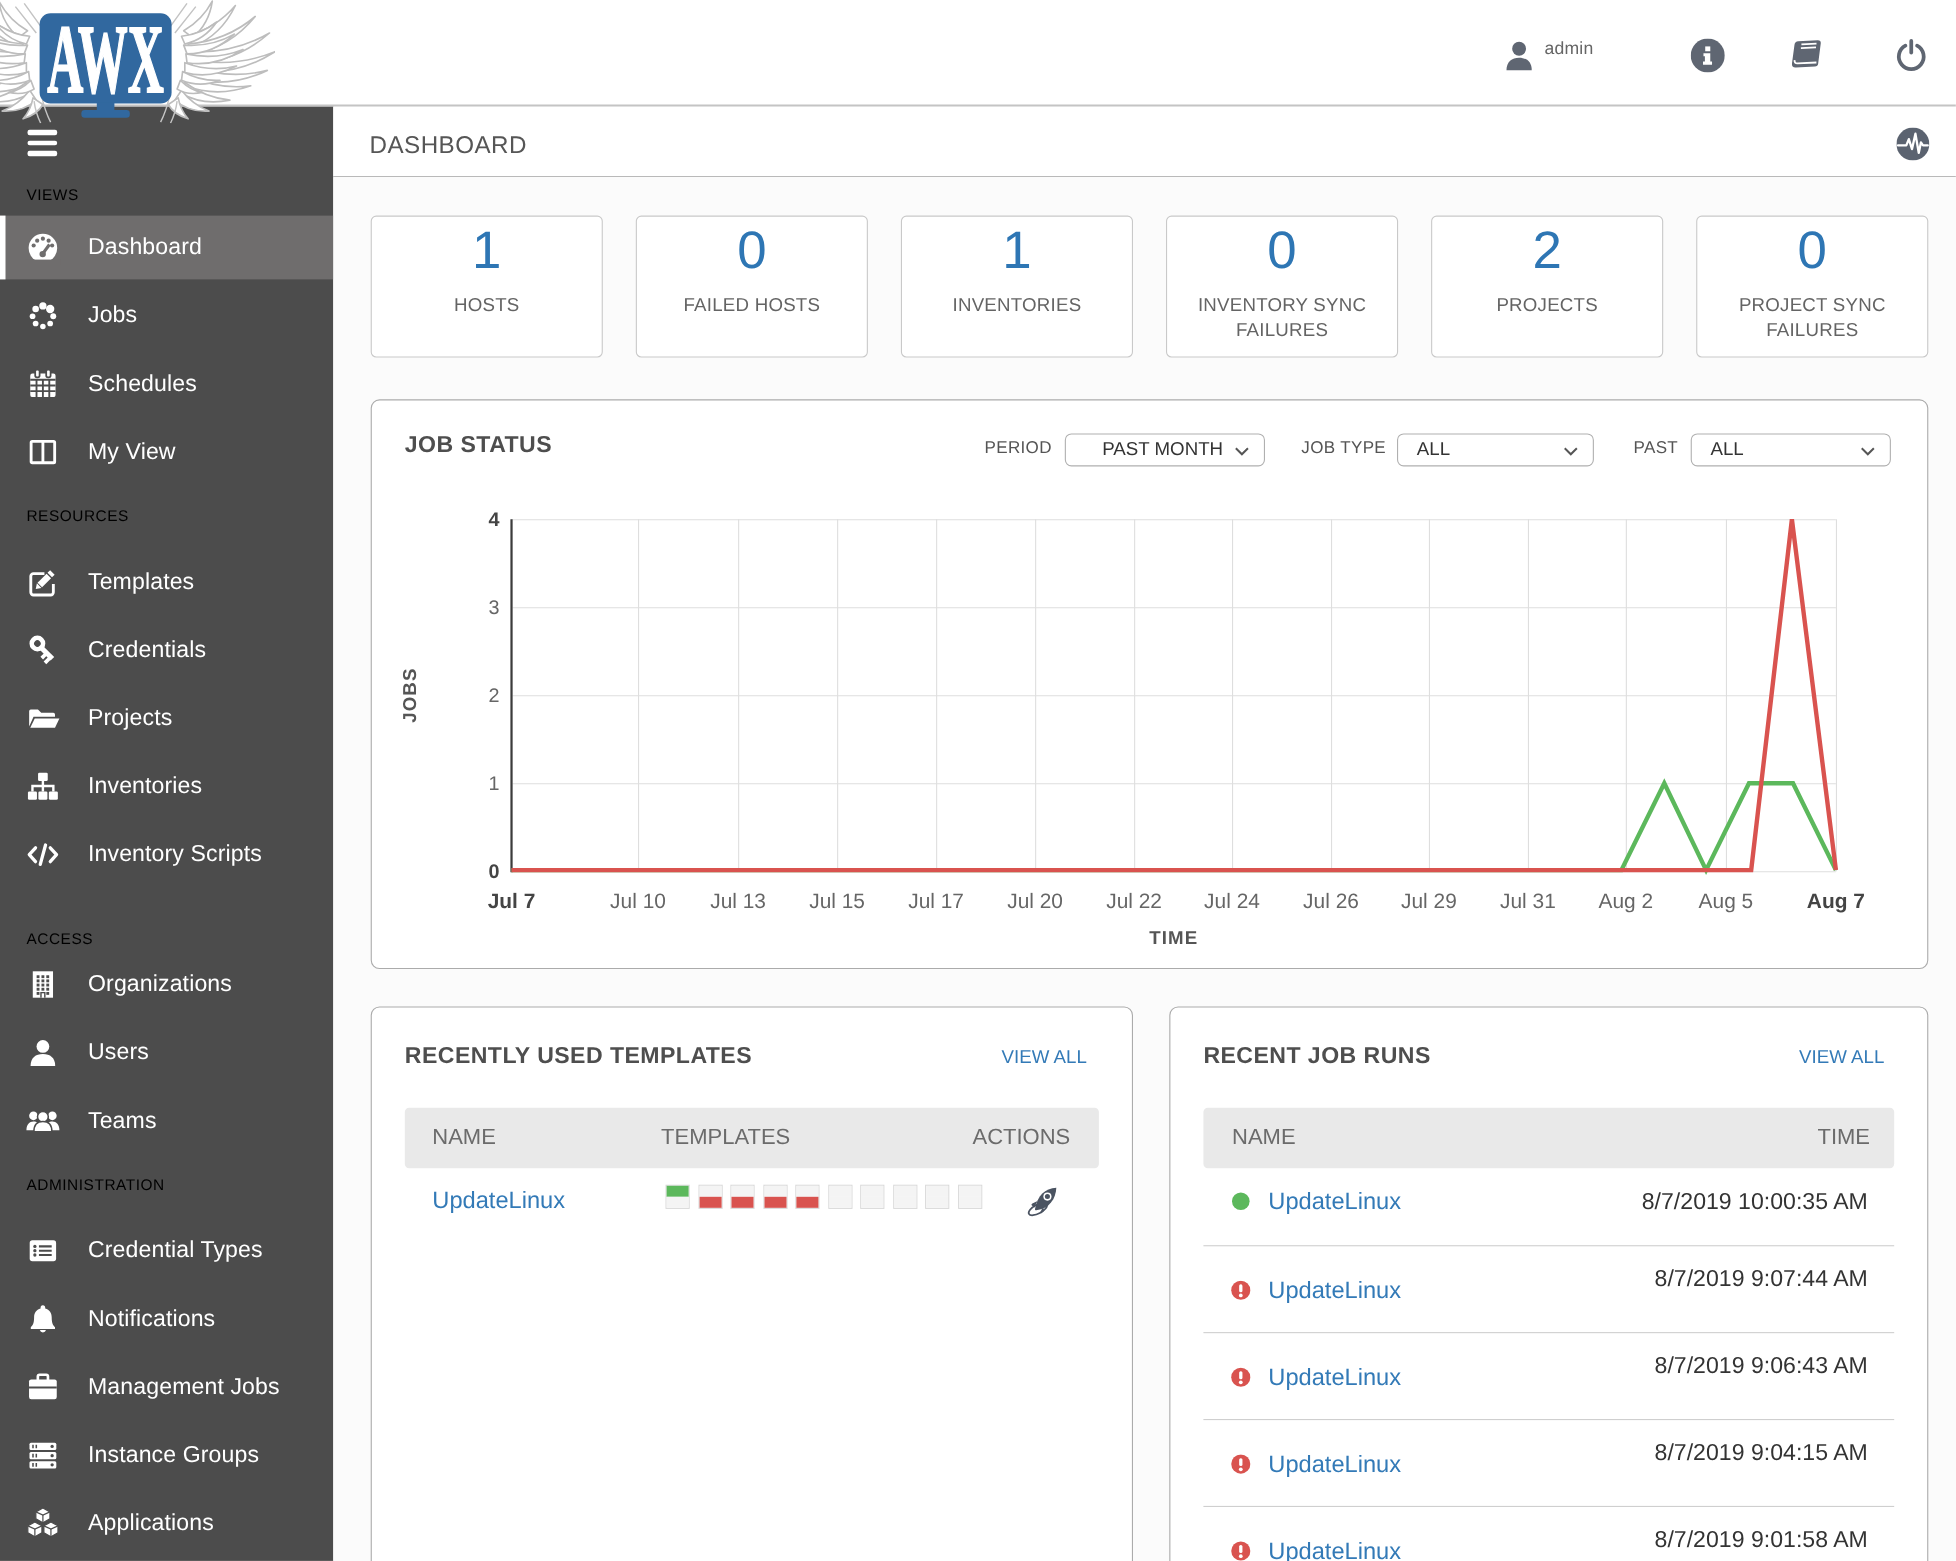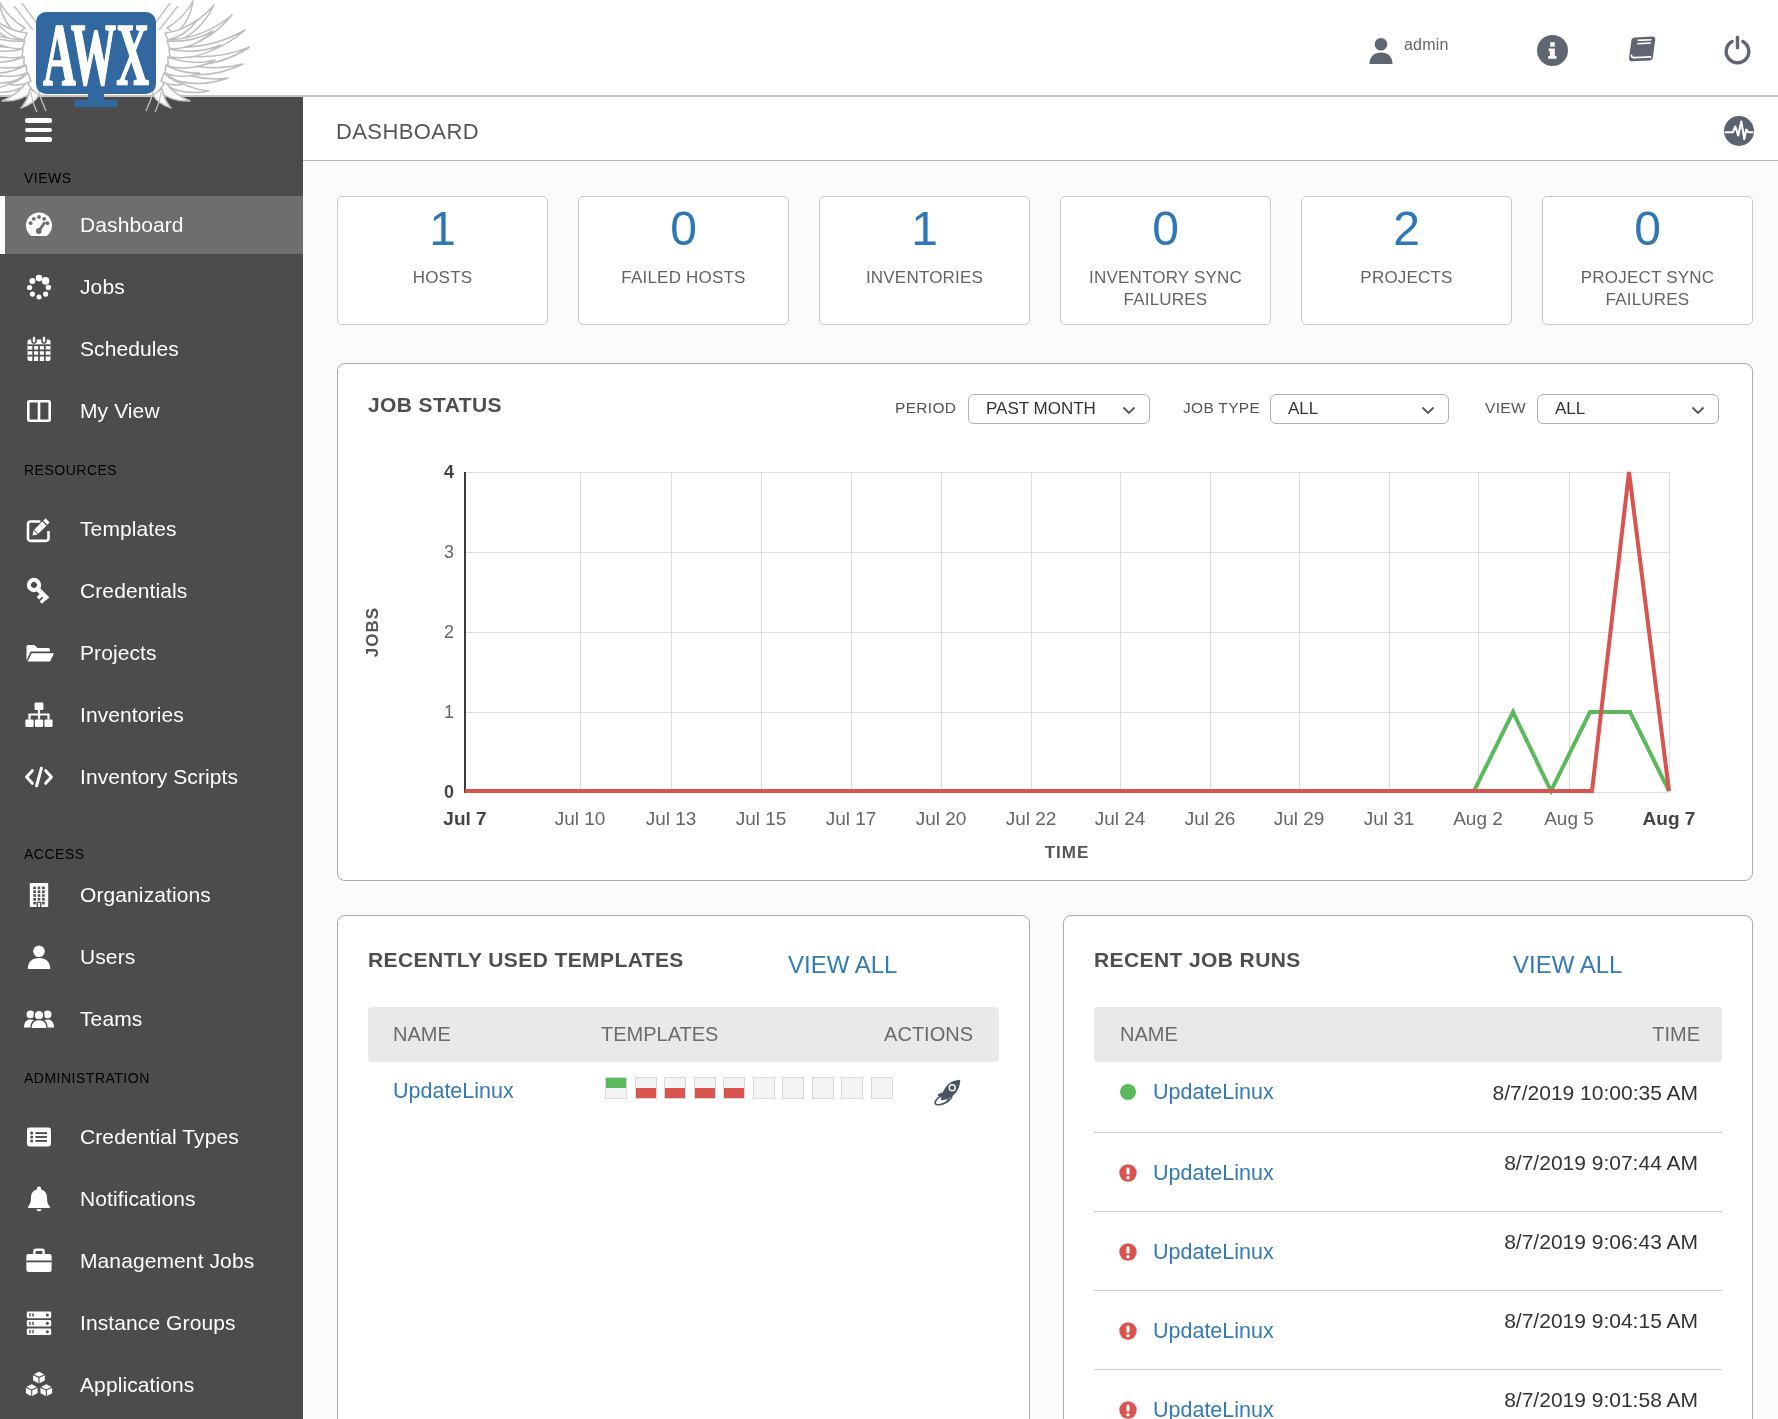--- a/index.html
+++ b/index.html
@@ -6,21 +6,21 @@
 .a{position:absolute}
 .lbl{color:#000000;font-size:14px;letter-spacing:.5px}
 .it{color:#fff;font-size:21px;letter-spacing:.1px}
 .card{background:#fff;border:1px solid #c9c9c9;border-radius:5px}
 .num{font-size:48px;color:#2e76b4;text-align:center;line-height:52px}
 .clb{font-size:17px;color:#646464;text-align:center;line-height:22px;letter-spacing:.2px}
 .dd{background:#fff;border:1.5px solid #b0b0b0;border-radius:6px;font-size:17px;color:#333}
 .ddl{font-size:15.5px;color:#555;letter-spacing:.3px}
 .panel{background:#fff;border:1px solid #ababab;border-radius:8px}
 .ptitle{font-weight:bold;font-size:21px;color:#4e4e4e;letter-spacing:.4px}
-.va{font-size:24px;color:#337ab7;text-align:left}
+.va{font-size:17px;color:#337ab7;text-align:right}
 .th{font-size:20px;color:#6b6b6b}
 .ulink{font-size:21.5px;color:#337ab7}
 .tm{font-size:21px;color:#333;text-align:right}
 .sep{background:#cfcfcf;height:1px}
 </style></head><body>
 
 <div class="a" style="left:0;top:0;width:1778px;height:95px;background:#fff"></div>
 <div class="a" style="left:0;top:95px;width:1778px;height:2px;background:#c4c4c4"></div>
 <div class="a" style="left:0;top:0;width:250px;height:112px;z-index:5"><svg width="250" height="112" viewBox="0 0 250 112" style="">
       <g transform="translate(192 0) scale(-1 1)">
@@ -339,23 +339,23 @@
       <div class="num" style="margin-top:6px">0</div>
       <div class="clb" style="margin-top:12px">PROJECT SYNC<br>FAILURES</div>
     </div>
   </div>
 <div class="a" style="left:337px;top:363px;width:1416px;height:518px">
     <div class="panel" style="width:1416px;height:518px"></div>
   </div>
 <div class="a" style="left:368px;top:393px"><span class="ptitle">JOB STATUS</span></div>
 <div class="a" style="left:895px;top:399px"><span class="ddl">PERIOD</span></div>
 <div class="a" style="left:1183px;top:399px"><span class="ddl">JOB TYPE</span></div>
-<div class="a" style="left:1485px;top:399px"><span class="ddl">VIEW</span></div>
+<div class="a" style="left:1485px;top:399px"><span class="ddl">PAST</span></div>
 <div class="a" style="left:968px;top:394px;width:182px;height:30px">
-    <div class="dd" style="width:182px;height:30px;position:relative;line-height:27px;padding-left:17px">PAST MONTH<svg width="14" height="9" viewBox="0 0 14 9" style="position:absolute;right:13px;top:11px">
+    <div class="dd" style="width:182px;height:30px;position:relative;line-height:27px;padding-left:33px">PAST MONTH<svg width="14" height="9" viewBox="0 0 14 9" style="position:absolute;right:13px;top:11px">
         <polyline points="1.5,1.5 7,7 12.5,1.5" fill="none" stroke="#555" stroke-width="1.8"></polyline>
       </svg></div>
   </div>
 <div class="a" style="left:1270px;top:394px;width:179px;height:30px">
     <div class="dd" style="width:179px;height:30px;position:relative;line-height:27px;padding-left:17px">ALL<svg width="14" height="9" viewBox="0 0 14 9" style="position:absolute;right:13px;top:11px">
         <polyline points="1.5,1.5 7,7 12.5,1.5" fill="none" stroke="#555" stroke-width="1.8"></polyline>
       </svg></div>
   </div>
 <div class="a" style="left:1537px;top:394px;width:182px;height:30px">
     <div class="dd" style="width:182px;height:30px;position:relative;line-height:27px;padding-left:17px">ALL<svg width="14" height="9" viewBox="0 0 14 9" style="position:absolute;right:13px;top:11px">

